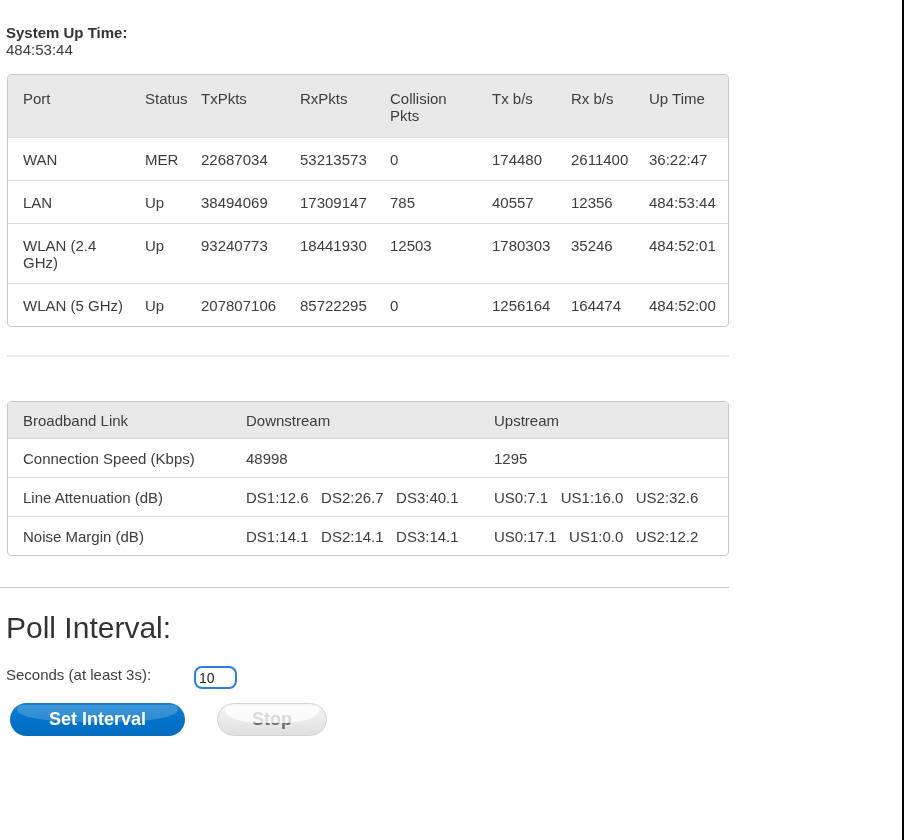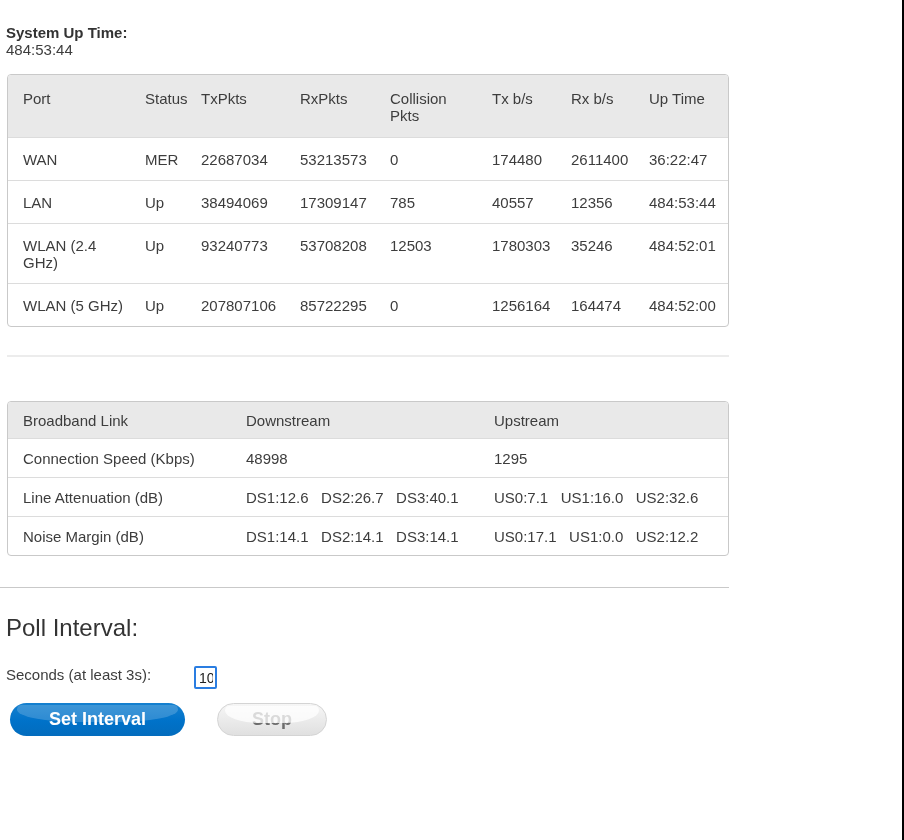--- a/index.html
+++ b/index.html
@@ -50,30 +50,30 @@
     border: 0; border-top: 2px solid #ececec; height: 0;
   }
   .divider2 {
     width: 729px; margin: 31px 0 0 -6px;
     border: 0; border-top: 1px solid #c9c9c9; height: 0;
   }
   .tbl2-wrap { margin-top: 44px; }
 
   h2.poll-title {
     margin-top: 26px;
-    font-size: 24px; line-height: 28px; font-weight: 400; color: #333;
+    font-size: 30px; line-height: 28px; font-weight: 400; color: #333;
   }
   .seconds-row {
     display: flex; align-items: flex-start;
     margin-top: 24px; font-size: 15px;
   }
   .seconds-row .lbl { width: 188px; }
   .seconds-input {
-    width: 23px; height: 23px;
-    border: 2px solid #2a7de1; border-radius: 2px;
+    width: 43px; height: 23px;
+    border: 2px solid #2a7de1; border-radius: 8px;
     font-family: "Liberation Sans", sans-serif;
     font-size: 14px; color: #222; padding: 0 2px 0 3px;
     outline: none; background: #fff;
   }
   .buttons-row { display: flex; margin: 14px 0 0 -2px; }
   .btn {
     position: relative;
     height: 33px; border: 0; border-radius: 17px;
     font-family: "Liberation Sans", sans-serif;
     font-size: 18px; font-weight: 700;
@@ -151,21 +151,21 @@
           <td>17309147</td>
           <td>785</td>
           <td>40557</td>
           <td>12356</td>
           <td>484:53:44</td>
         </tr>
         <tr>
           <td>WLAN (2.4 GHz)</td>
           <td>Up</td>
           <td>93240773</td>
-          <td>53708208</td>
+          <td>18441930</td>
           <td>12503</td>
           <td>1780303</td>
           <td>35246</td>
           <td>484:52:01</td>
         </tr>
         <tr>
           <td>WLAN (5 GHz)</td>
           <td>Up</td>
           <td>207807106</td>
           <td>85722295</td>

